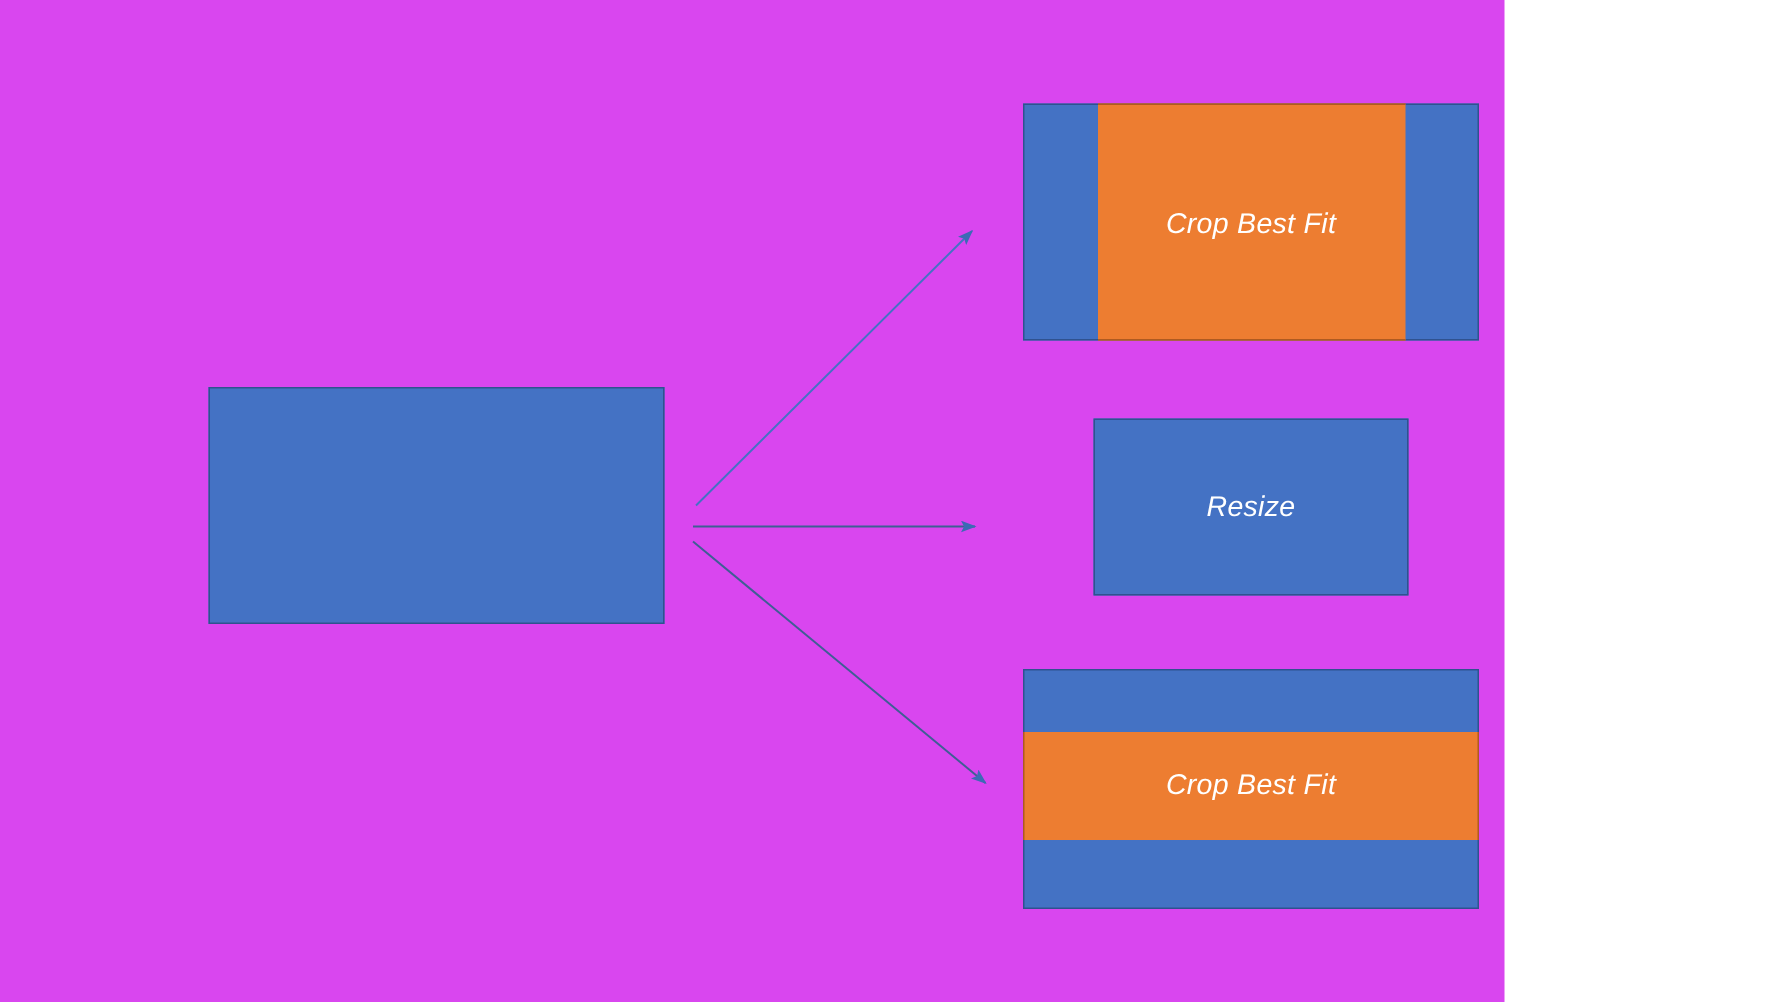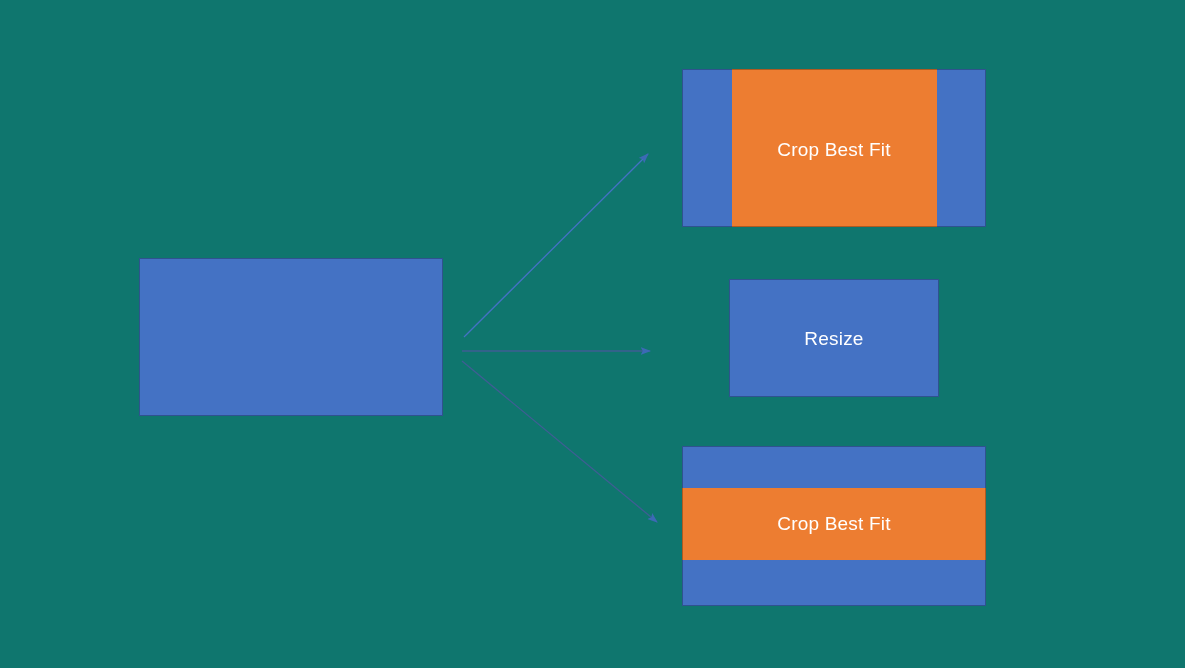--- a/index.html
+++ b/index.html
@@ -5,24 +5,25 @@
   html, body {
     margin: 0;
     padding: 0;
     background: #ffffff;
   }
   body {
     font-family: "Liberation Sans", sans-serif;
   }
   #canvas {
     position: relative;
-    width: 1185px;
+    width: 1003px;
     height: 668px;
-    background: #0f766e;
+    background: #d946ef;
     overflow: hidden;
+    font-style: italic;
   }
 
   
   .shape {
     position: absolute;
     box-sizing: border-box;
   }
   .rect {
     position: absolute;
     box-sizing: border-box;

